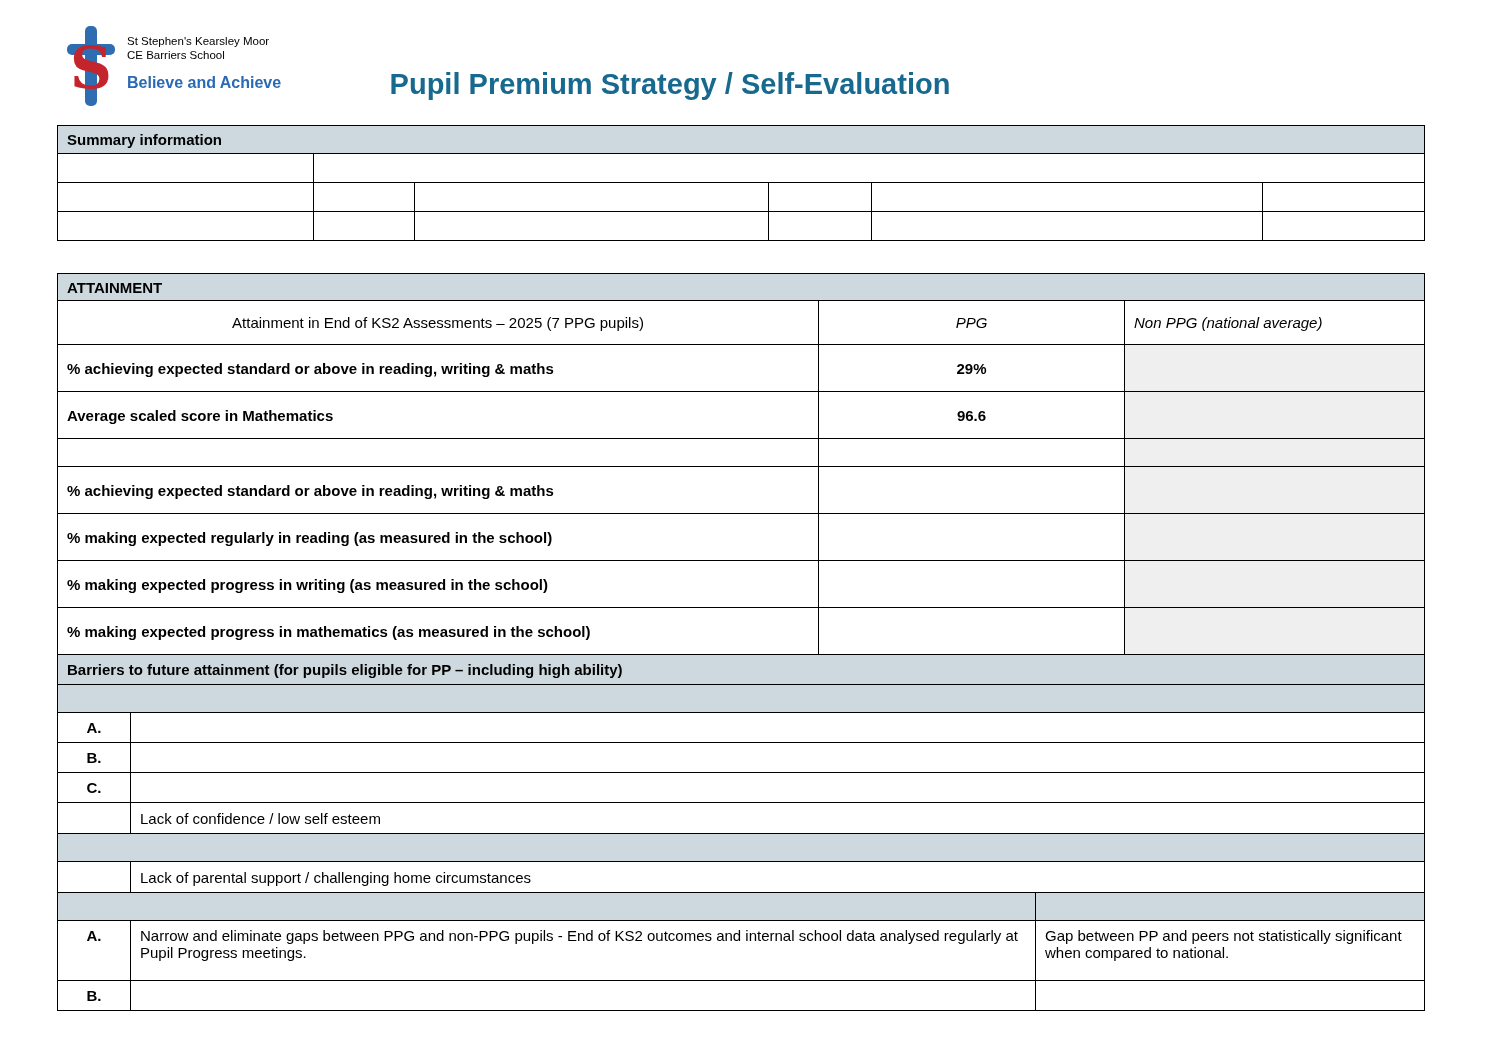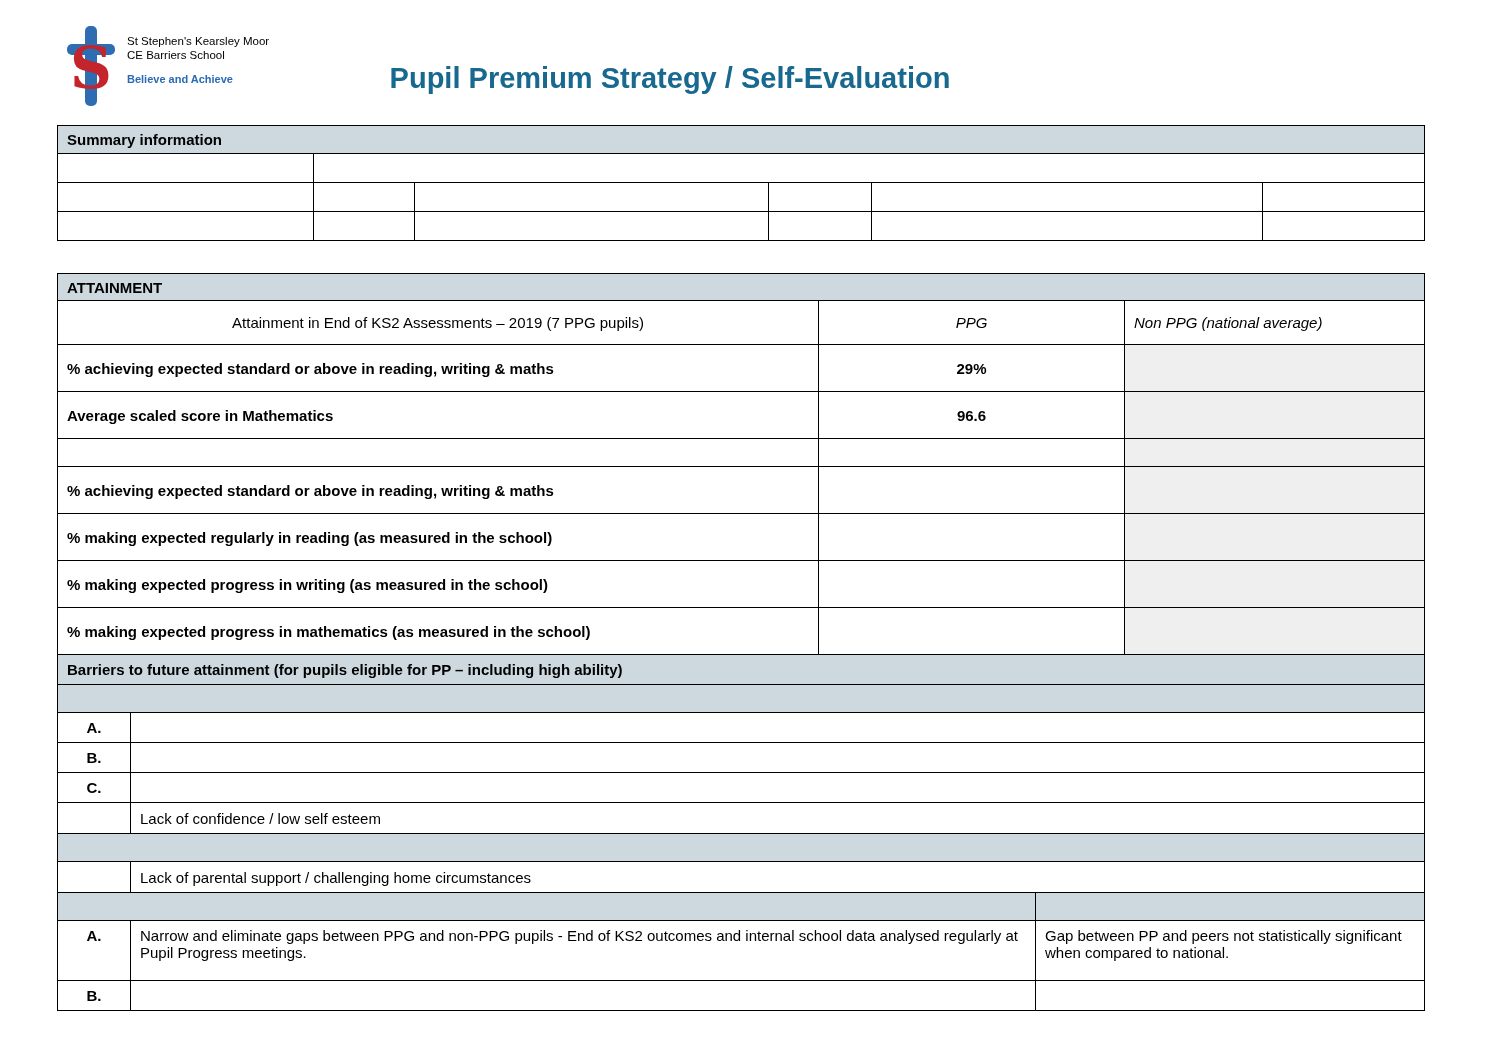--- a/index.html
+++ b/index.html
@@ -10,23 +10,23 @@
     font-family: "Liberation Sans", sans-serif;
     color: #000;
   }
   .page { position: relative; width: 1497px; height: 1058px; overflow: hidden; }
 
   
   .doc-header { position: relative; height: 125px; }
   .logo-block { position: absolute; left: 62px; top: 24px; display: flex; align-items: flex-start; }
   .logo-mark { display: block; }
   .logo-text { margin-left: 7px; padding-top: 10px; font-size: 11.5px; line-height: 1.25; }
-  .motto { color: #2a6ab5; font-weight: 700; margin-top: 10px; font-size: 11px; }
+  .motto { color: #2a6ab5; font-weight: 700; margin-top: 10px; font-size: 16px; }
   .page-title {
-    position: absolute; top: 62px; left: 0; width: 1340px;
+    position: absolute; top: 68px; left: 0; width: 1340px;
     text-align: center; font-size: 29px; font-weight: 700;
     color: #17698f;
   }
 
   
   table {
     border-collapse: collapse; table-layout: fixed;
     margin-left: 57px; width: 1367px;
     font-size: 15px;
   }
@@ -121,21 +121,21 @@
       <col style="width:89px">
         <col style="width:300px">
     </colgroup>
 
     <tbody>
         <tr class="h27">
       <td class="hdr" colspan="5">ATTAINMENT</td>
     </tr>
 
     <tr class="h44">
-      <td class="center" colspan="2">Attainment in End of KS2 Assessments – 2019 (7 PPG pupils)</td>
+      <td class="center" colspan="2">Attainment in End of KS2 Assessments – 2025 (7 PPG pupils)</td>
       <td class="center italic" colspan="2">PPG</td>
       <td class="italic">Non PPG (national average)</td>
     </tr>
 
     <tr class="h35">
       <td class="bold" colspan="2">% achieving expected standard or above in reading, writing &amp; maths</td>
       <td class="center bold" colspan="2">29%</td>
       <td class="gray"></td>
     </tr>
     <tr class="h35">

